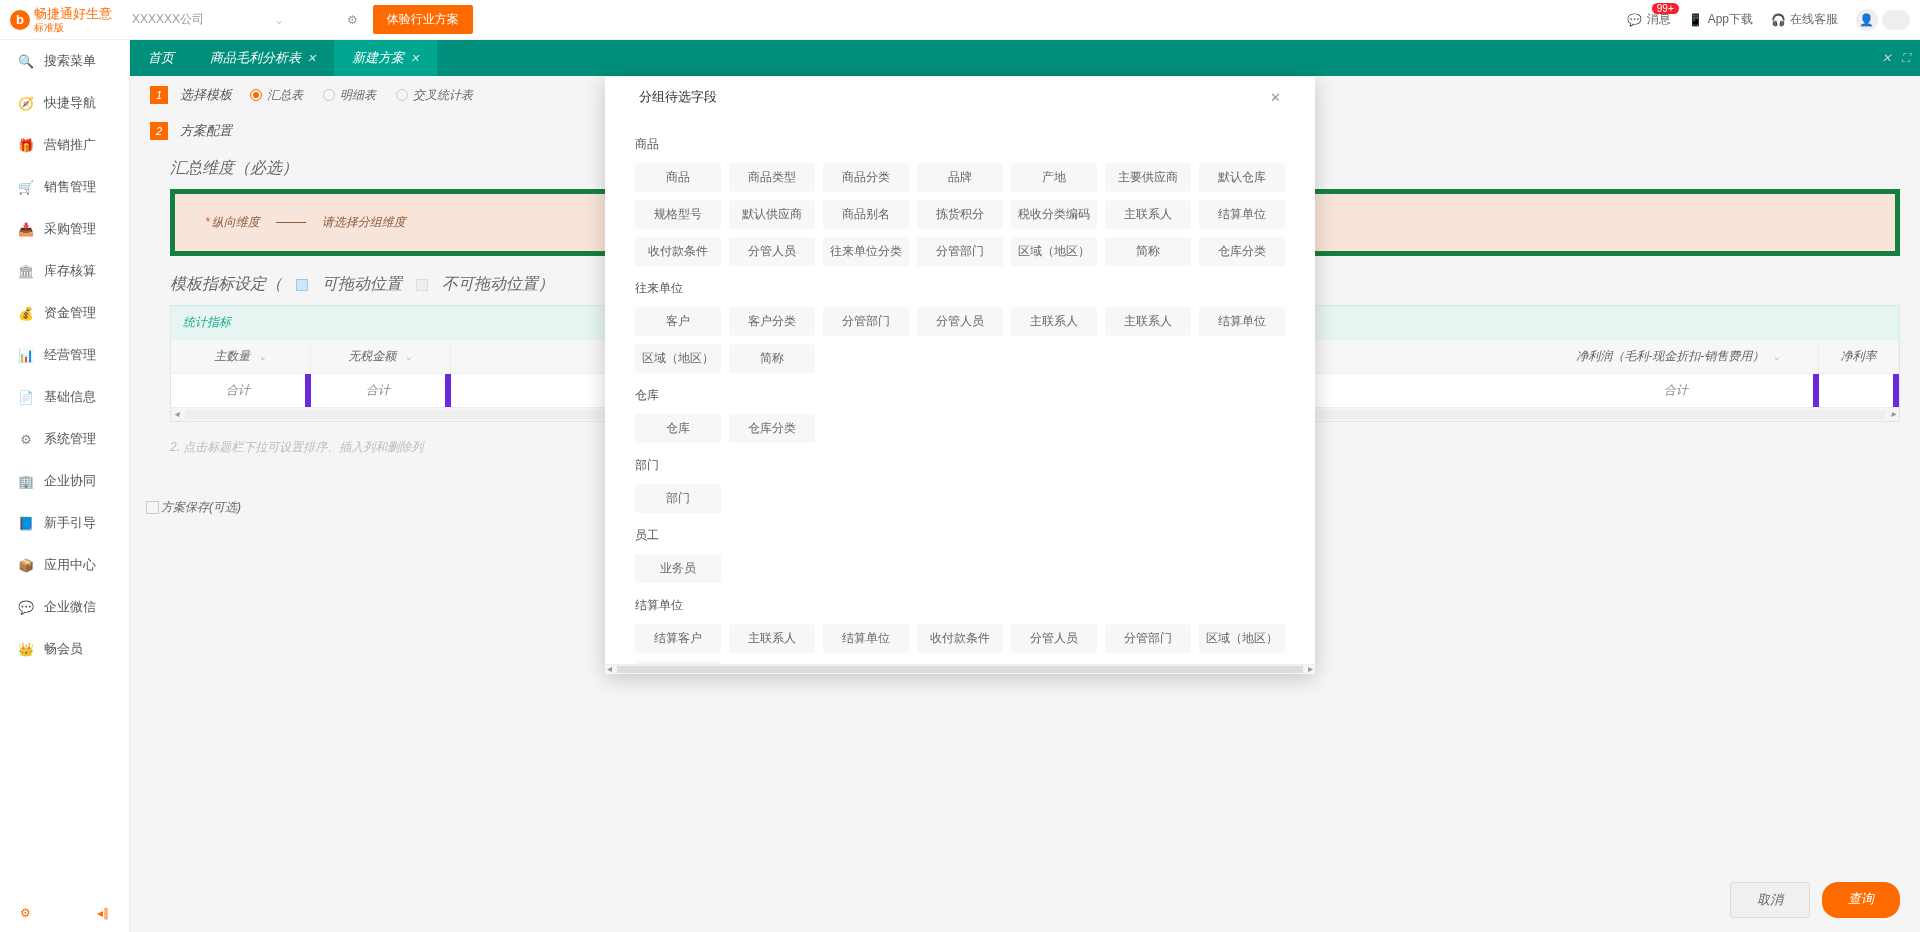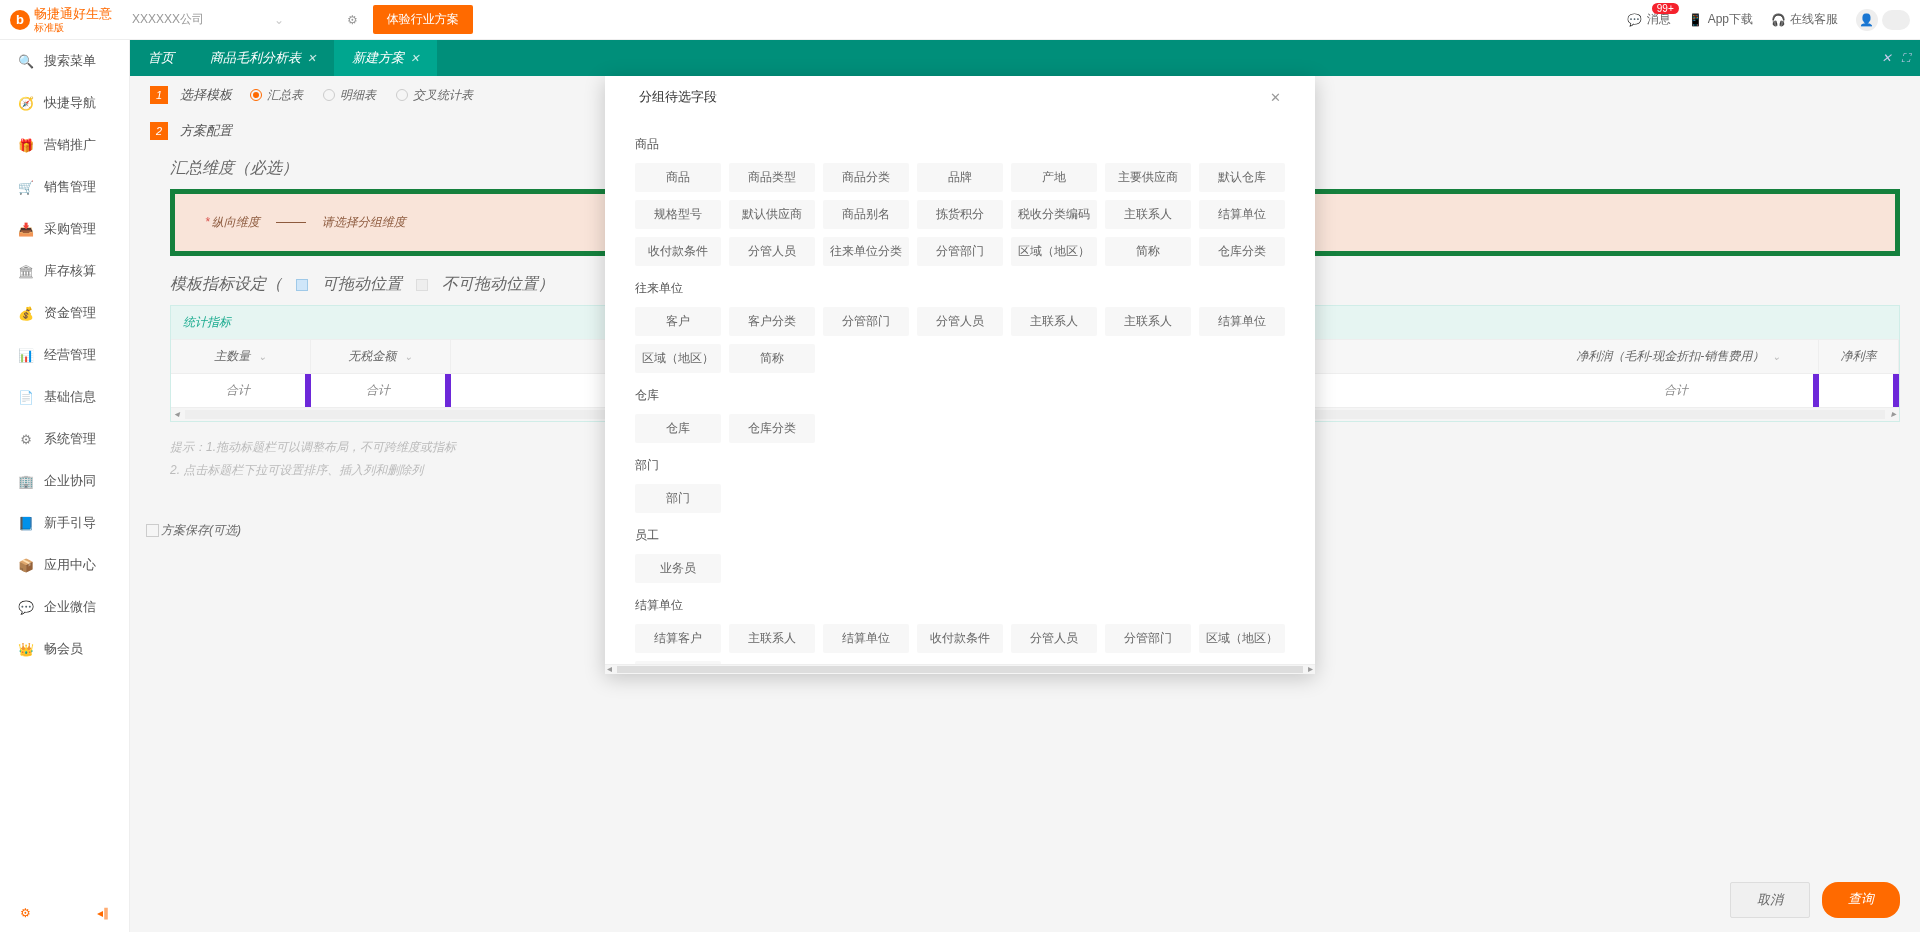--- a/index.html
+++ b/index.html
@@ -298,21 +298,20 @@
             <div style="flex:1"></div>
             <div class="cell wide">合计</div>
             <div class="cell" style="flex:0 0 80px"></div>
           </div>
           <div class="hscroll">
               <div class="hscroll-track"></div>
             </div>
         </div>
 
         <div class="hints">
-          <div>提示：1.拖动标题栏可以调整布局，不可跨维度或指标</div>
           <div>2. 点击标题栏下拉可设置排序、插入列和删除列</div>
         </div>
       </div>
 
       <div class="save-row" style="margin-left:-4px;">
         <span class="checkbox"></span>
         <span>方案保存(可选)</span>
       </div>
 
       <div class="footer-btns">

